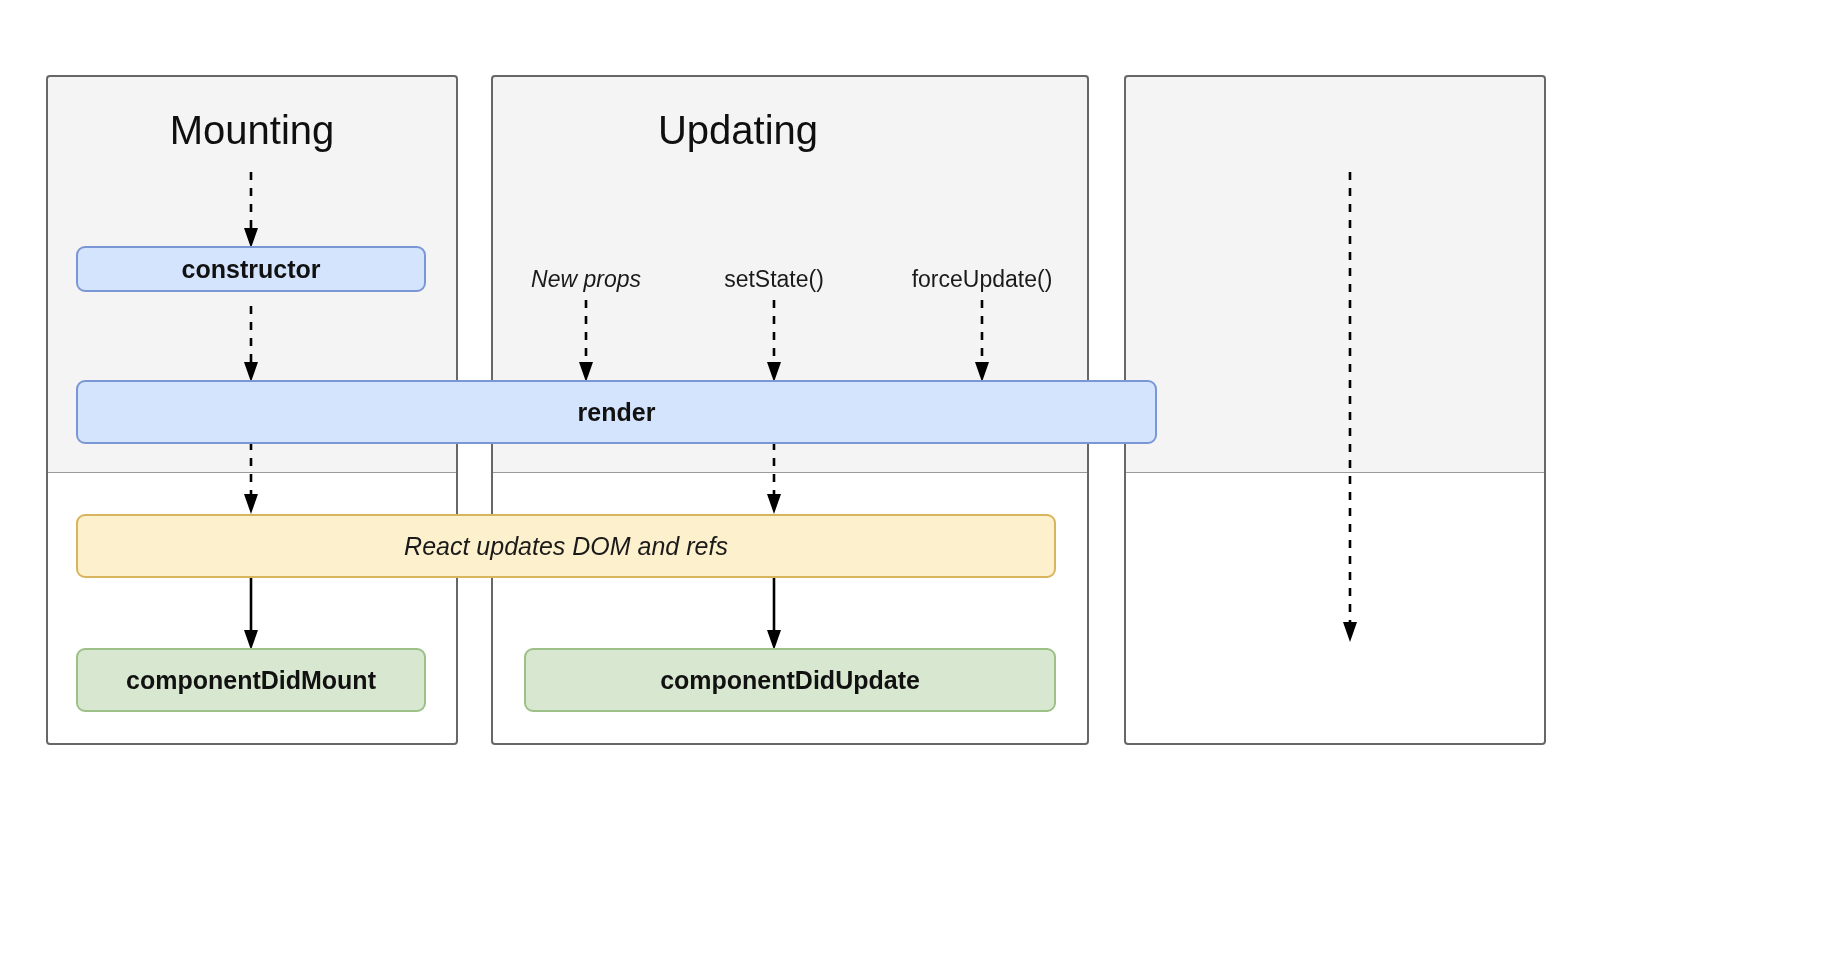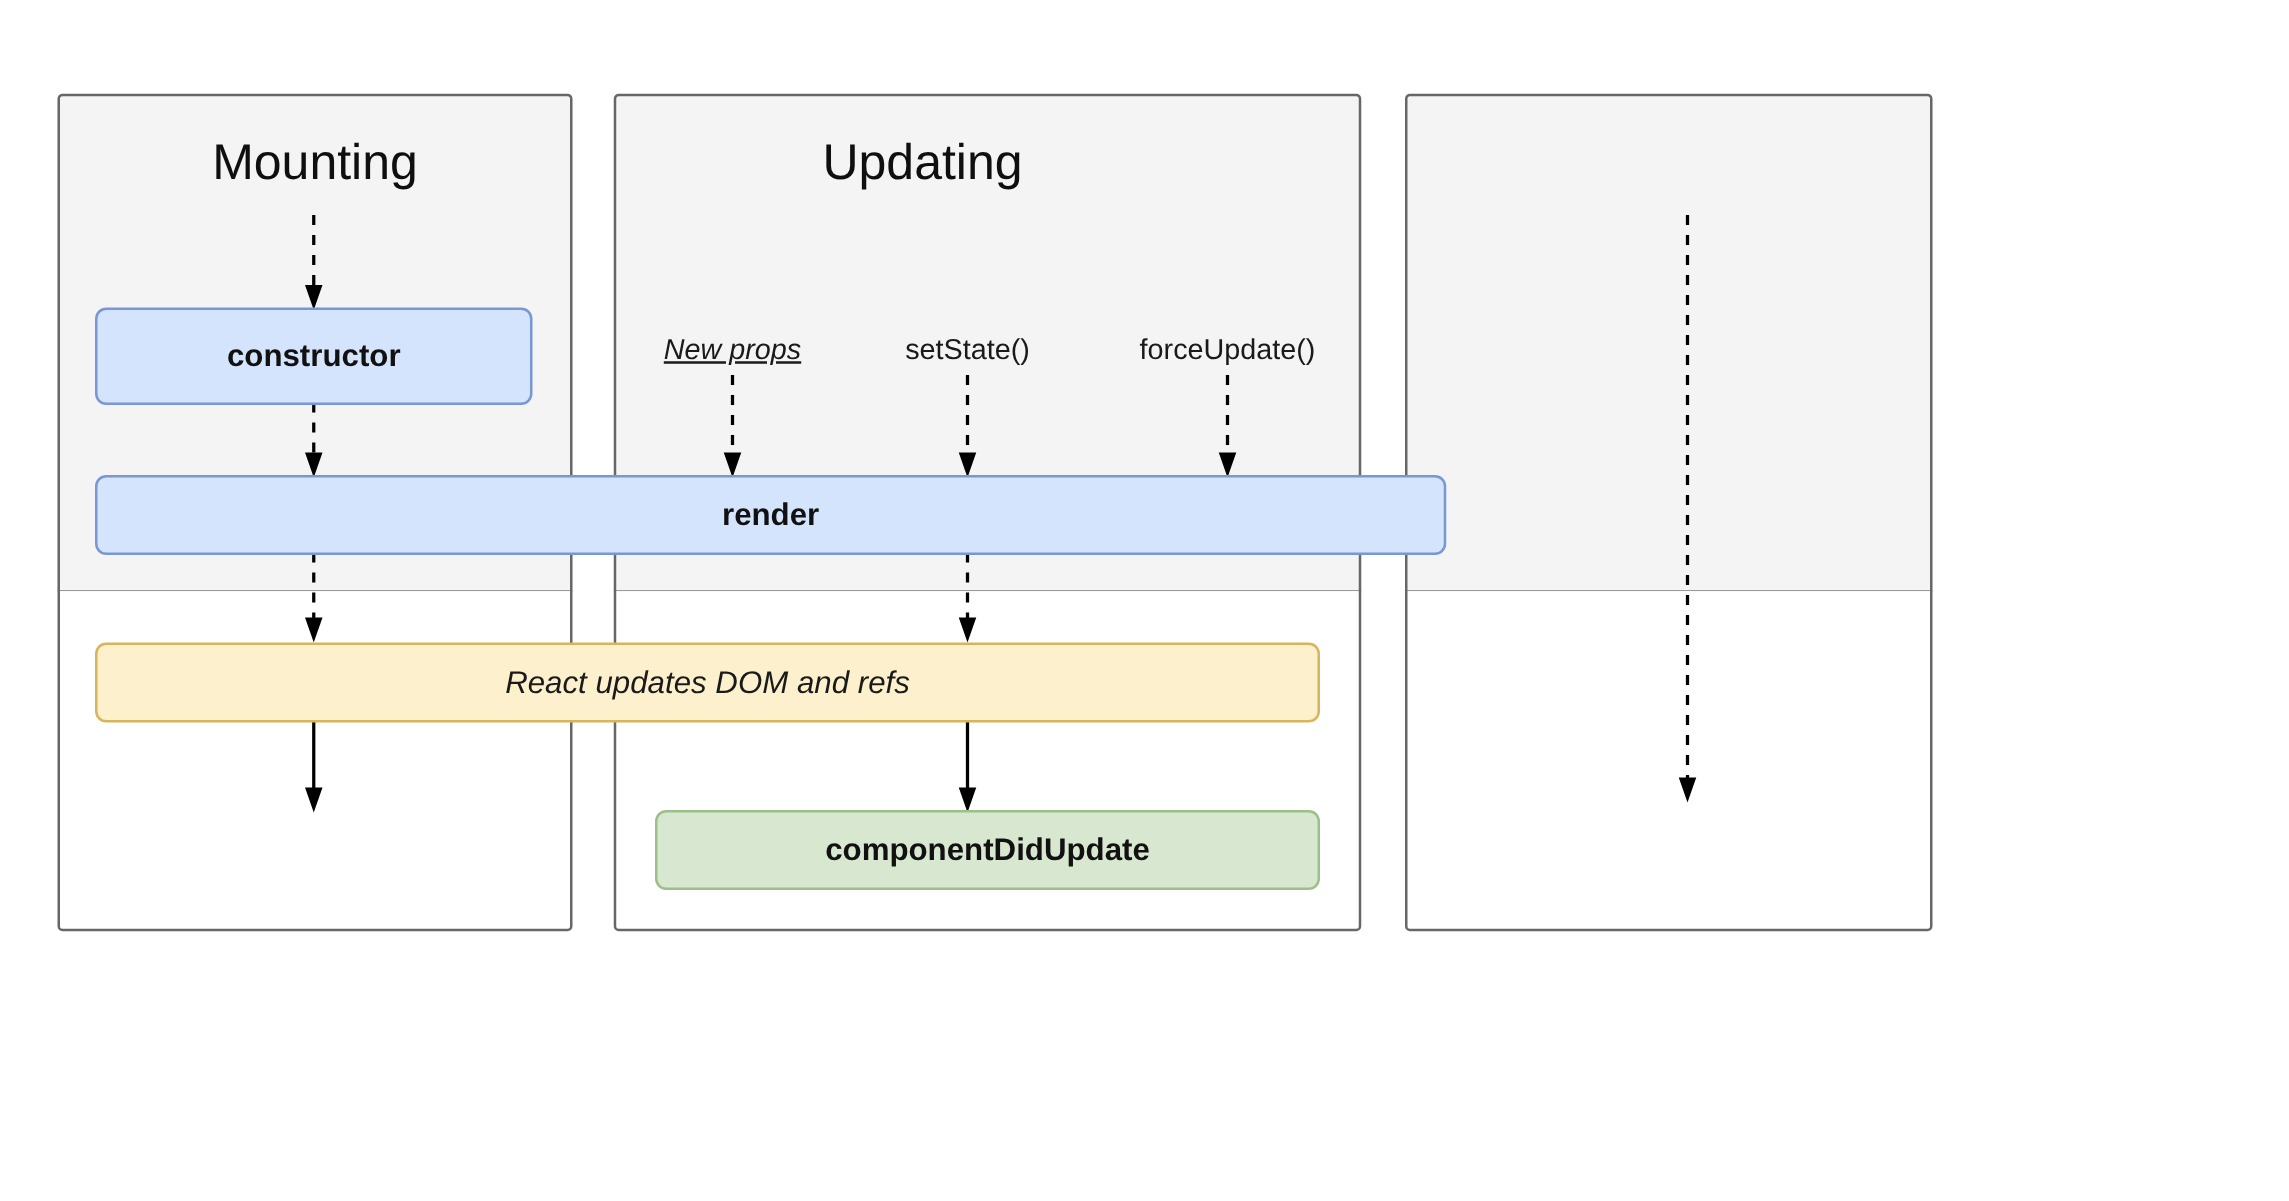--- a/index.html
+++ b/index.html
@@ -79,21 +79,21 @@
 
   
   .trigger{
     position:absolute;
     font-size:23px;
     color:#1a1a1a;
     text-align:center;
     z-index:4;
     white-space:nowrap;
   }
-  .trigger.italic{font-style:italic;text-decoration:underline;}
+  .trigger.italic{font-style:italic;}
 
   
   .conn{position:absolute;z-index:3;}
   .conn svg{display:block;overflow:visible;}
 </style>
 </head>
 <body>
 
 <div class="stage">
 
@@ -178,23 +178,24 @@
     <svg width="20" height="474" viewBox="0 0 20 474">
       <line x1="10" y1="0" x2="10" y2="456" stroke="#000" stroke-width="2.6" stroke-dasharray="8,8"></line>
       <polygon points="10,470 3,450 17,450" fill="#000"></polygon>
     </svg>
   </div>
 
   <div class="trigger italic" style="left:470px;top:266px;width:180px;">New props</div>
   <div class="trigger" style="left:658px;top:266px;width:180px;">setState()</div>
   <div class="trigger" style="left:866px;top:266px;width:180px;">forceUpdate()</div>
 
-  <div class="lbox blue" style="left:50px;top:246px;width:350px;height:78px;">constructor</div>
+  <div class="lbox blue" style="left:50px;top:246px;width:350px;height:46px;">constructor</div>
 
   <div class="lbox blue" style="left:50px;top:380px;width:1081px;height:64px;">render</div>
 
   <div class="lbox yellow" style="left:50px;top:514px;width:980px;height:64px;">React updates DOM and refs</div>
 
+  <div class="lbox green" style="left:50px;top:648px;width:350px;height:64px;">componentDidMount</div>
 
   <div class="lbox green" style="left:498px;top:648px;width:532px;height:64px;">componentDidUpdate</div>
 
 
 </div>
 
 </body></html>

